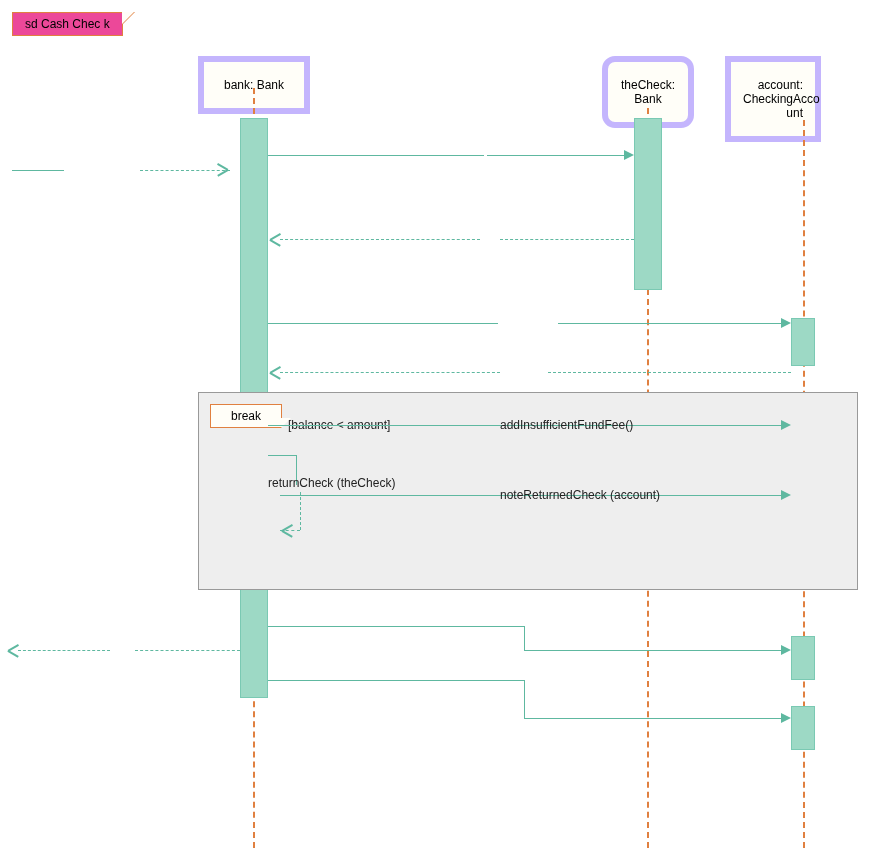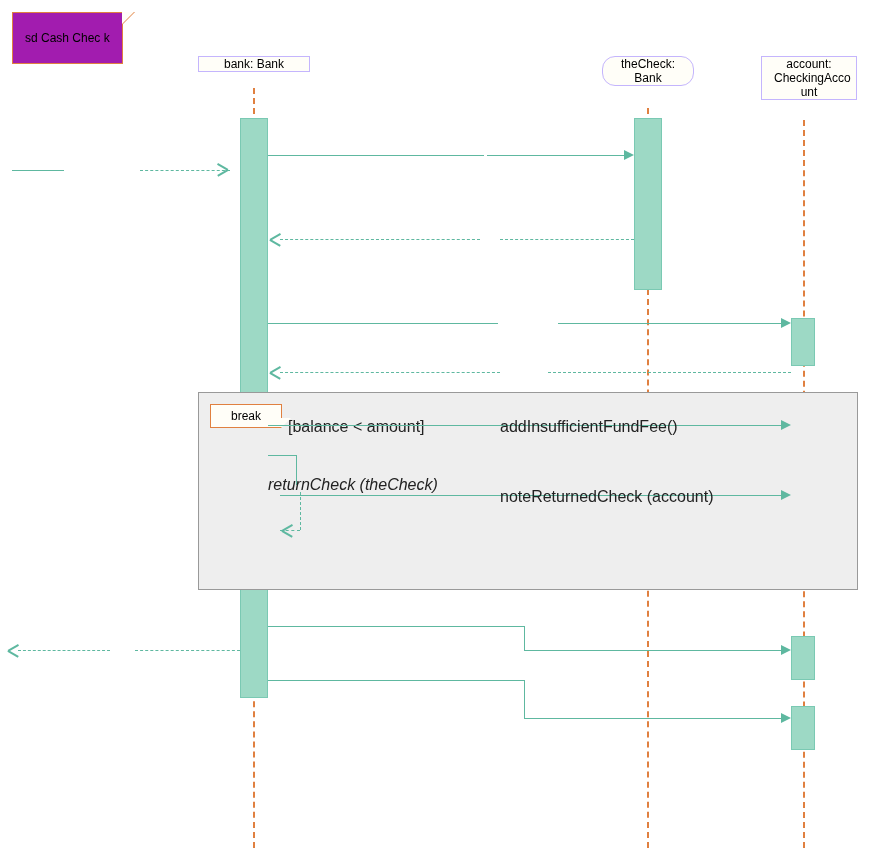--- a/index.html
+++ b/index.html
@@ -1,57 +1,57 @@
 <!DOCTYPE html>
 <html><head>
   <meta charset="utf-8">
   <style>
     * { margin: 0; padding: 0; box-sizing: border-box; }
     body { width: 871px; height: 851px; background: white; font-family: Arial, sans-serif; font-size: 12px; position: relative; }
     .diagram { position: relative; width: 100%; height: 100%; }
-    .frame-label { position: absolute; border: 1px solid #e08040; background: #a21caf; padding: 18px 12px; font-size: 12px; }
+    .frame-label { position: absolute; border: 1px solid #e08040; background: #ec4899; padding: 4px 12px; font-size: 12px; }
     .frame-label::after { content: ''; position: absolute; top: -1px; right: -12px; width: 0; height: 0; border-top: 12px solid #fffef8; border-right: 12px solid transparent; }
     .frame-label::before { content: ''; position: absolute; top: -1px; right: -13px; width: 0; height: 0; border-top: 13px solid #e08040; border-right: 13px solid transparent; z-index: -1; }
-    .lifeline-box { position: absolute; border: 1px solid #c4b5fd; background: #fffef8; padding: 0 12px; text-align: center; font-size: 12px; }
+    .lifeline-box { position: absolute; border: 6px solid #c4b5fd; background: #fffef8; padding: 16px 12px; text-align: center; font-size: 12px; }
     .lifeline-dashed { position: absolute; border-left: 2px dashed #e08040; width: 0; }
     .activation { position: absolute; background: #9dd9c5; border: 1px solid #7ac9b3; }
     .fragment { position: absolute; border: 1px solid #999; background: #eeeeee; }
     .fragment-label { position: absolute; border: 1px solid #e08040; background: #fffef8; padding: 4px 20px; font-size: 12px; }
     .fragment-label::after { content: ''; position: absolute; bottom: -1px; right: -10px; width: 0; height: 0; border-bottom: 10px solid transparent; border-left: 10px solid #fffef8; }
     .arrow-line { position: absolute; height: 0; border-top: 1.5px solid #5eb8a0; }
     .arrow-line-dashed { position: absolute; height: 0; border-top: 1.5px dashed #5eb8a0; }
     .arrow-head-right { position: absolute; width: 0; height: 0; border-left: 10px solid #5eb8a0; border-top: 5px solid transparent; border-bottom: 5px solid transparent; }
     .arrow-head-right-open { position: absolute; width: 10px; height: 10px; }
     .arrow-head-right-open::before { content: ''; position: absolute; width: 12px; height: 1.5px; background: #5eb8a0; transform: rotate(30deg); transform-origin: right; top: 5px; right: 0; }
     .arrow-head-right-open::after { content: ''; position: absolute; width: 12px; height: 1.5px; background: #5eb8a0; transform: rotate(-30deg); transform-origin: right; top: 5px; right: 0; }
     .arrow-head-left-open { position: absolute; width: 10px; height: 10px; }
     .arrow-head-left-open::before { content: ''; position: absolute; width: 12px; height: 1.5px; background: #5eb8a0; transform: rotate(-30deg); transform-origin: left; top: 5px; left: 0; }
     .arrow-head-left-open::after { content: ''; position: absolute; width: 12px; height: 1.5px; background: #5eb8a0; transform: rotate(30deg); transform-origin: left; top: 5px; left: 0; }
-    .msg-label { position: absolute; font-size: 16px; color: #222; white-space: nowrap; }
+    .msg-label { position: absolute; font-size: 12px; color: #222; white-space: nowrap; }
     .vertical-line { position: absolute; width: 0; border-left: 1.5px solid #5eb8a0; }
   </style>
 </head>
 <body>
 
 <div class="diagram">
 
   <div class="frame-label" style="left: 12px; top: 12px;">
     <span>sd Cash Chec  k</span>
   </div>
 
   <div class="lifeline-box" style="left: 198px; top: 56px; width: 112px;">
     <span>bank: Bank</span>
   </div>
 
   <div class="lifeline-box" style="left: 602px; top: 56px; width: 92px; border-radius: 13px;">
     <span>theCheck:</span><br>
     <span>Bank</span>
   </div>
 
-  <div class="lifeline-box" style="left: 761px; top: 56px; width: 96px;">
+  <div class="lifeline-box" style="left: 725px; top: 56px; width: 96px; text-align: right;">
     <span>account:</span><br>
     <span>CheckingAcco</span><br>
     <span>unt</span>
   </div>
 
   <div class="lifeline-dashed" style="left: 253px; top: 88px; height: 760px;"></div>
   <div class="lifeline-dashed" style="left: 647px; top: 108px; height: 740px;"></div>
   <div class="lifeline-dashed" style="left: 803px; top: 120px; height: 728px;"></div>
 
   <div class="activation" style="left: 240px; top: 118px; width: 28px; height: 580px;"></div>
@@ -93,21 +93,21 @@
   </div>
 
   <div class="arrow-line" style="left: 268px; top: 425px; width: 515px;"></div>
   <div class="arrow-head-right" style="left: 781px; top: 420px;"></div>
   <div class="msg-label" style="left: 500px; top: 418px;">
     <span>addInsufficientFundFee()</span>
   </div>
 
   <div class="arrow-line" style="left: 268px; top: 455px; width: 28px;"></div>
   <div class="vertical-line" style="left: 296px; top: 455px; height: 30px;"></div>
-  <div class="msg-label" style="left: 268px; top: 476px; font-style: italic;">
+  <div class="msg-label" style="left: 268px; top: 476px;">
     <span>returnCheck (theCheck)</span>
   </div>
   <div class="arrow-line-dashed" style="left: 280px; top: 530px; width: 20px;"></div>
   <div style="position:absolute; left: 300px; top: 492px; height: 38px; border-left: 1.5px dashed #5eb8a0;"></div>
   <div class="arrow-head-left-open" style="left: 282px; top: 525px;"></div>
 
   <div class="arrow-line" style="left: 280px; top: 495px; width: 503px;"></div>
   <div class="arrow-head-right" style="left: 781px; top: 490px;"></div>
   <div class="msg-label" style="left: 500px; top: 488px;">
     <span>noteReturnedCheck (account)</span>

